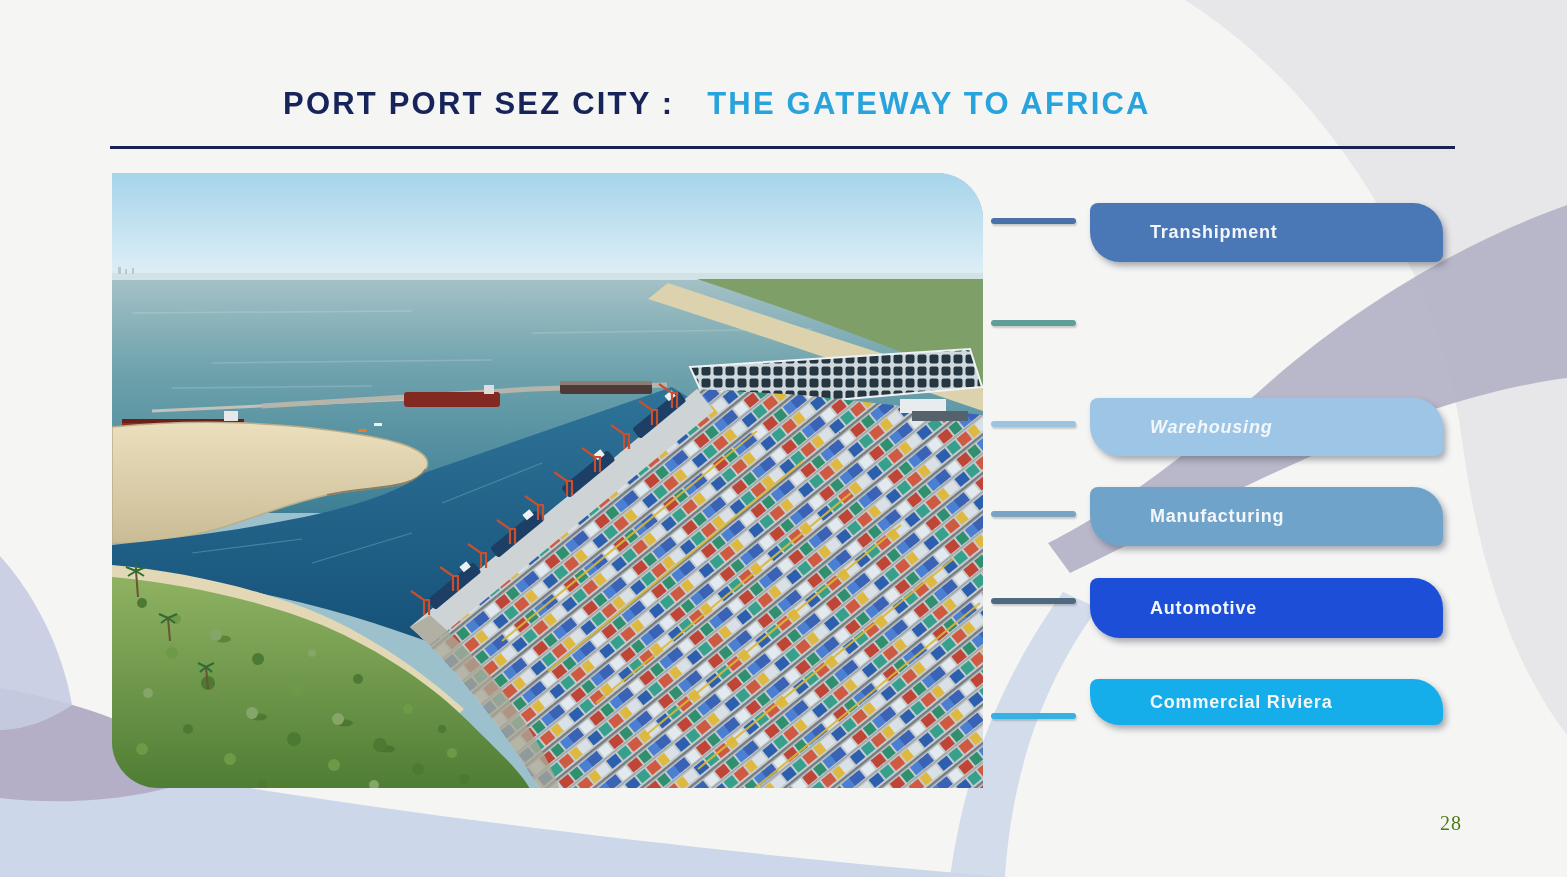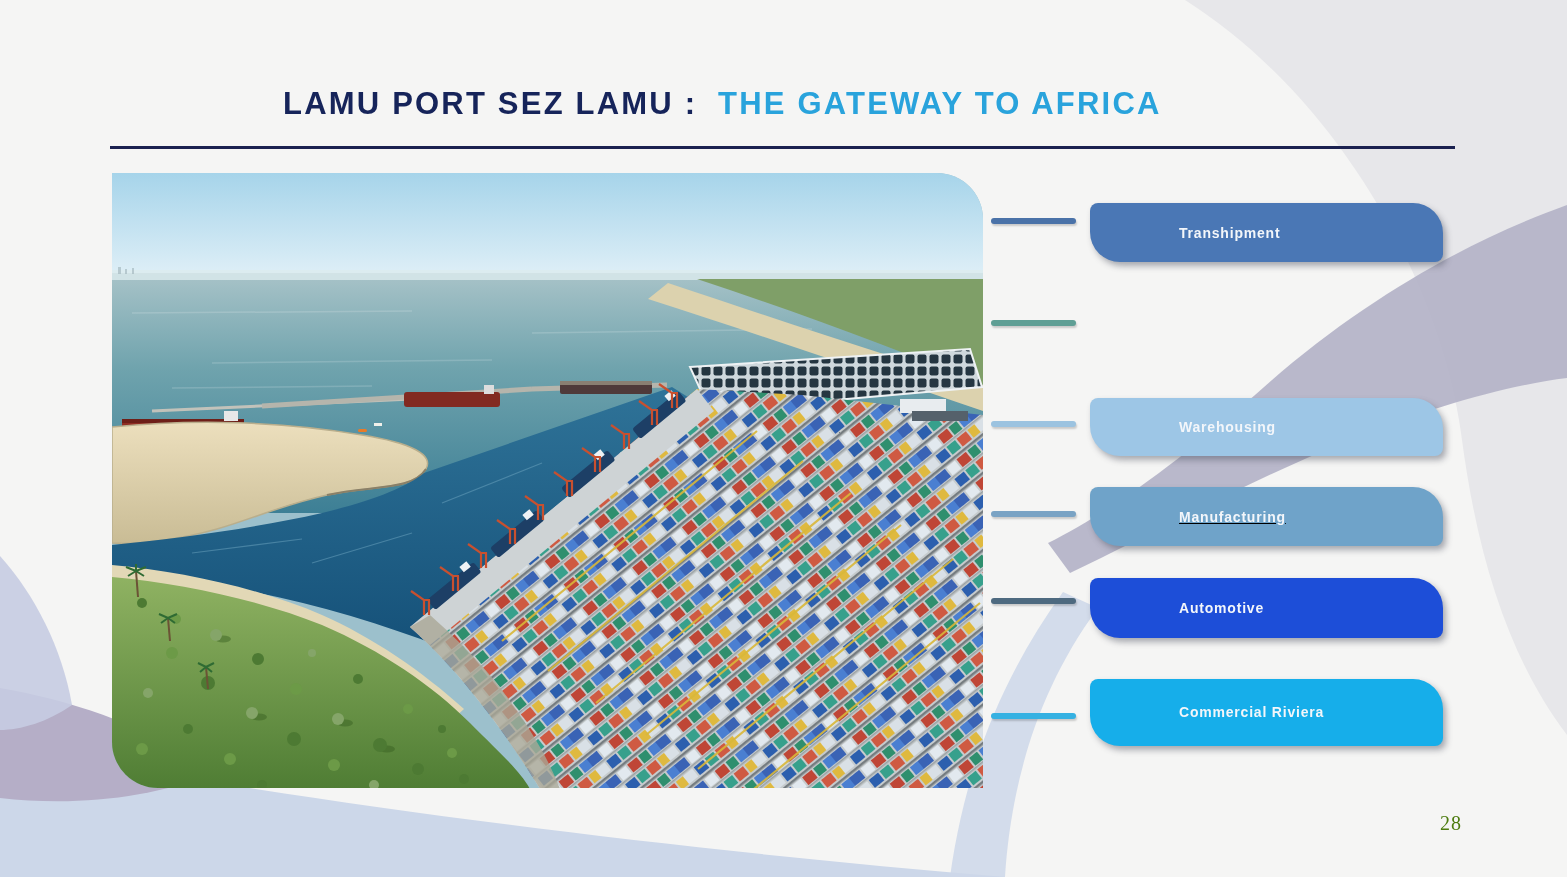--- a/index.html
+++ b/index.html
@@ -5,40 +5,40 @@
   html,body{margin:0;padding:0;background:#dfe3e8;}
   .slide{
     position:relative;width:1567px;height:877px;overflow:hidden;
     background:#f5f5f4;font-family:"Liberation Sans",sans-serif;
   }
   .bg-svg{position:absolute;inset:0;z-index:0;}
   .title{
     position:absolute;left:283px;top:86px;z-index:3;white-space:nowrap;
     font-size:31px;font-weight:bold;letter-spacing:2.2px;color:#16245a;
   }
-  .title .hl{color:#29a3dc;margin-left:10px;}
+  .title .hl{color:#29a3dc;margin-left:22px;}
   .rule{position:absolute;left:110px;top:146px;width:1345px;height:3px;background:#1b2150;z-index:3;}
   .picture{
     position:absolute;left:112px;top:173px;width:871px;height:615px;z-index:2;
     border-radius:0 46px 0 46px;overflow:hidden;background:#9cc0cc;
   }
   .picture svg{display:block;}
   .label-box{
     position:absolute;left:1090px;width:353px;z-index:3;display:flex;align-items:center;
     border-radius:8px 30px 8px 30px;box-shadow:3px 4px 6px rgba(70,75,90,.45);
   }
   .label-text{
-    padding-left:89px;font-size:14px;font-weight:bold;color:#f3f6fa;letter-spacing:.8px;
+    padding-left:60px;font-size:18px;font-weight:bold;color:#f3f6fa;letter-spacing:.8px;
   }
   .b0{top:203px;height:59px;background:#4a77b5;}
   .b1{top:299px;height:58px;background:#5ba391;}
-  .b2{top:398px;height:58px;background:#9dc6e6;}
-  .b3{top:487px;height:59px;background:#6fa3c9;text-decoration:underline;}
+  .b2{top:398px;height:58px;background:#9dc6e6;font-style:italic;}
+  .b3{top:487px;height:59px;background:#6fa3c9;}
   .b4{top:578px;height:60px;background:#1d4ed8;}
-  .b5{top:679px;height:67px;background:#16aeea;}
+  .b5{top:679px;height:46px;background:#16aeea;}
   .b5 .label-text{width:190px;line-height:1.25;}
   .connector{
     position:absolute;left:991px;width:85px;height:6px;border-radius:3px;z-index:3;
     box-shadow:1px 2px 2px rgba(0,0,0,.18);
   }
   .l0{top:218px;background:#4a72a8;}
   .l1{top:320px;background:#5f9f95;}
   .l2{top:421px;background:#9cc3e0;}
   .l3{top:511px;background:#7aa3c4;}
   .l4{top:598px;background:#4e6a80;}
@@ -57,21 +57,21 @@
     <rect x="0" y="0" width="1567" height="877" fill="#f5f5f4"></rect>
     <path d="M1185,0 L1567,0 L1567,735 C1510,660 1478,560 1462,440 C1445,300 1350,105 1185,0 Z" fill="#e7e7ea"></path>
     <path d="M1567,205 C1470,240 1360,300 1255,395 C1175,465 1105,515 1048,543 L1070,573 C1150,535 1250,480 1350,440 C1430,407 1510,385 1567,378 Z" fill="#b3b1c6" opacity="0.9"></path>
     <path d="M0,745 C260,795 620,845 1005,877 L0,877 Z" fill="#ccd7e9"></path>
     <path d="M1005,877 C1010,800 1030,700 1098,608 L1063,592 C1000,680 965,770 950,877 Z" fill="#ccd7e9" opacity="0.85"></path>
     <path d="M0,688 C70,700 150,726 215,772 C150,800 70,806 0,798 Z" fill="#b5aec7"></path>
     <path d="M0,556 C35,595 62,648 72,705 C48,722 20,730 0,730 Z" fill="#c7cce2" opacity="0.9"></path>
   </svg>
 
   <div class="title">
-    <span>LAMU PORT SEZ LAMU :</span>
+    <span>PORT PORT SEZ CITY :</span>
     <span class="hl">THE GATEWAY TO AFRICA</span>
   </div>
   <div class="rule"></div>
 
   <div class="picture" aria-label="Aerial rendering of Lamu Port: container terminal with colorful container rows, red ship-to-shore cranes along a diagonal quay, docked ships, breakwater piers, red tankers, a sandy spit, dark harbor basin, tank farm on the coast and green fields with scattered trees">
     <svg viewBox="0 0 871 616" width="871" height="616">
       <defs>
         <linearGradient id="sky" x1="0" y1="0" x2="0" y2="1">
           <stop offset="0" stop-color="#a6d4ea"></stop>
             <stop offset="1" stop-color="#e7f3f9"></stop>

